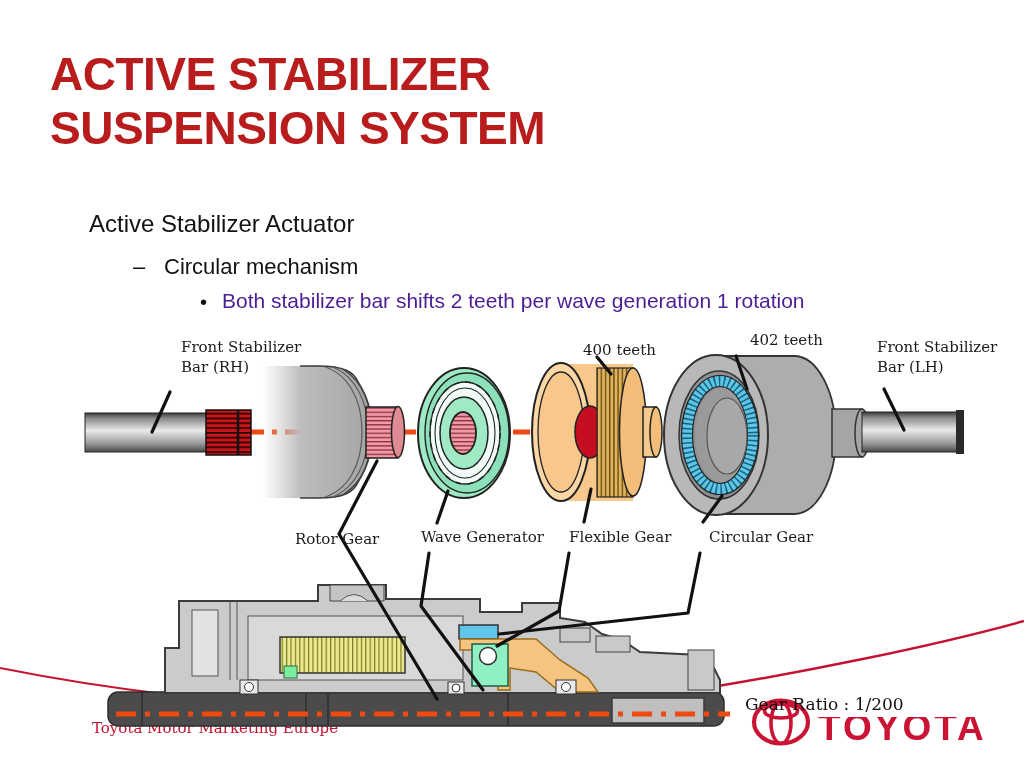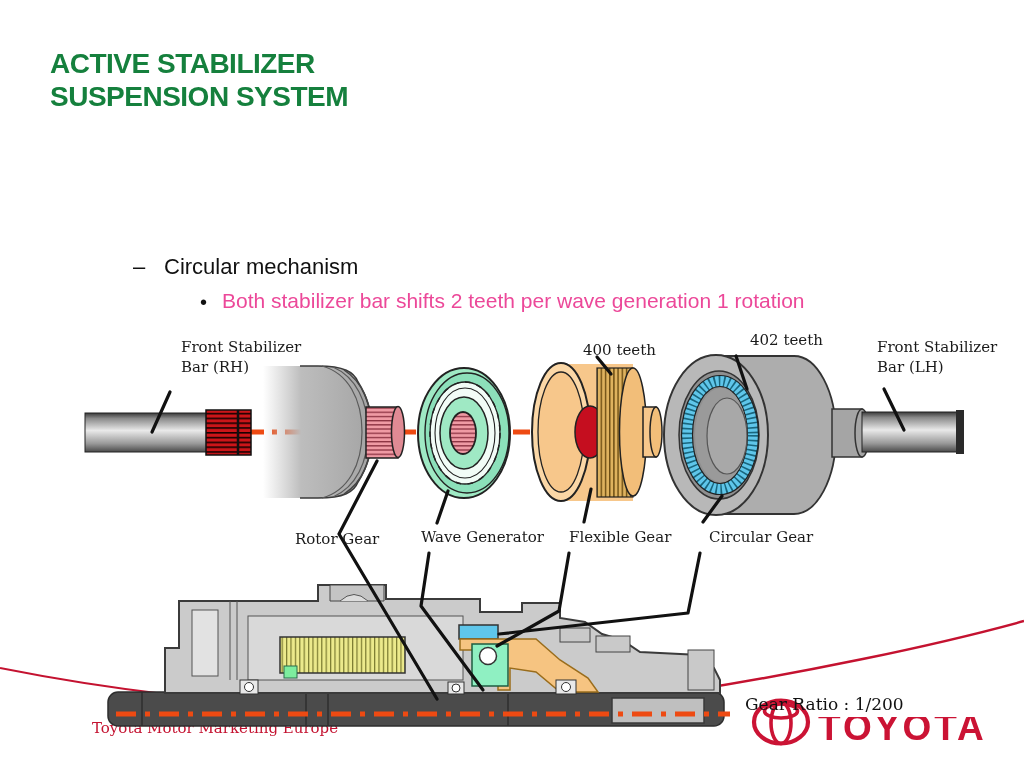--- a/index.html
+++ b/index.html
@@ -1,25 +1,25 @@
 <!DOCTYPE html>
 <html><head>
 <meta charset="utf-8">
 <style>
   html,body{margin:0;padding:0;}
   #slide{position:relative;width:1024px;height:768px;background:#ffffff;overflow:hidden;
          font-family:"Liberation Sans",sans-serif;}
   .abs{position:absolute;}
-  #title{left:50px;top:48px;font-size:28px;line-height:1.17;font-weight:bold;
-         color:#15803d;letter-spacing:-0.5px;z-index:3;}
+  #title{left:50px;top:48px;font-size:46px;line-height:1.17;font-weight:bold;
+         color:#b91c1c;letter-spacing:-0.5px;z-index:3;}
   #heading{left:89px;top:210px;font-size:24px;color:#111;z-index:3;}
   #sub-dash{left:133px;top:254px;font-size:22px;color:#111;z-index:3;}
   #sub-text{left:164px;top:254px;font-size:22px;color:#111;z-index:3;}
   #bullet-dot{left:200px;top:291px;font-size:20px;color:#111;z-index:3;}
-  #bullet-text{left:222px;top:289px;font-size:21px;color:#ec4899;z-index:3;}
+  #bullet-text{left:222px;top:289px;font-size:21px;color:#4c1d95;z-index:3;}
   .dlabel{font-family:"DejaVu Serif","Liberation Serif",serif;font-size:15px;color:#1a1a1a;
           line-height:1.35;z-index:3;margin-left:41px;}
   #gear-ratio{left:745px;top:694px;font-family:"DejaVu Serif","Liberation Serif",serif;
           font-size:17px;color:#111;z-index:5;}
   #footer{left:92px;top:719px;font-family:"DejaVu Serif","Liberation Serif",serif;
           font-size:15px;color:#C41230;z-index:1;}
   #diagram-svg{left:0;top:0;z-index:2;}
 </style>
 </head>
 <body>
@@ -197,20 +197,21 @@
       <ellipse cx="781" cy="723" rx="10" ry="20.5" fill="none" stroke="#CB1334" stroke-width="3.6"></ellipse>
       <ellipse cx="781" cy="711" rx="16.5" ry="7" fill="none" stroke="#CB1334" stroke-width="3.6"></ellipse>
     </g>
   </svg>
 
   <div id="title" class="abs">
     <div>ACTIVE STABILIZER</div>
     <div>SUSPENSION SYSTEM</div>
   </div>
 
+  <div id="heading" class="abs">Active Stabilizer Actuator</div>
   <div id="sub-dash" class="abs">–</div>
   <div id="sub-text" class="abs">Circular mechanism</div>
   <div id="bullet-dot" class="abs">•</div>
   <div id="bullet-text" class="abs">Both stabilizer bar shifts 2 teeth per wave generation 1 rotation</div>
 
   <div class="abs dlabel" style="left:140px;top:337px;">
     <div>Front Stabilizer</div>
     <div>Bar (RH)</div>
   </div>
   <div class="abs dlabel" style="left:542px;top:340px;">400 teeth</div>

